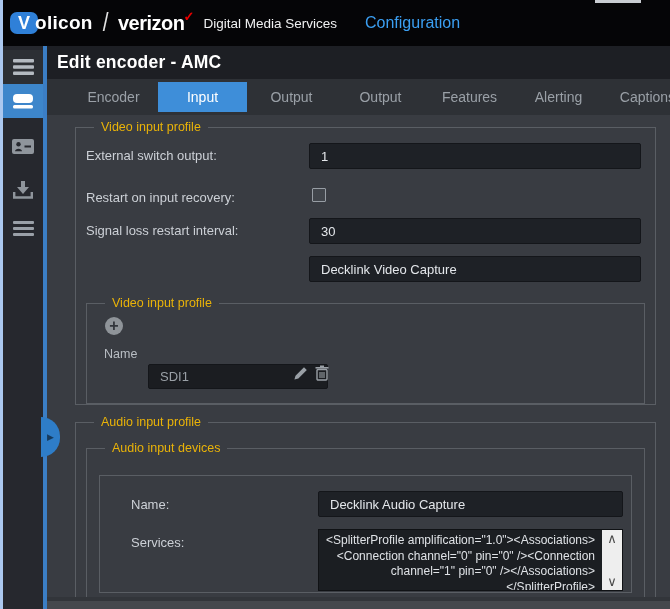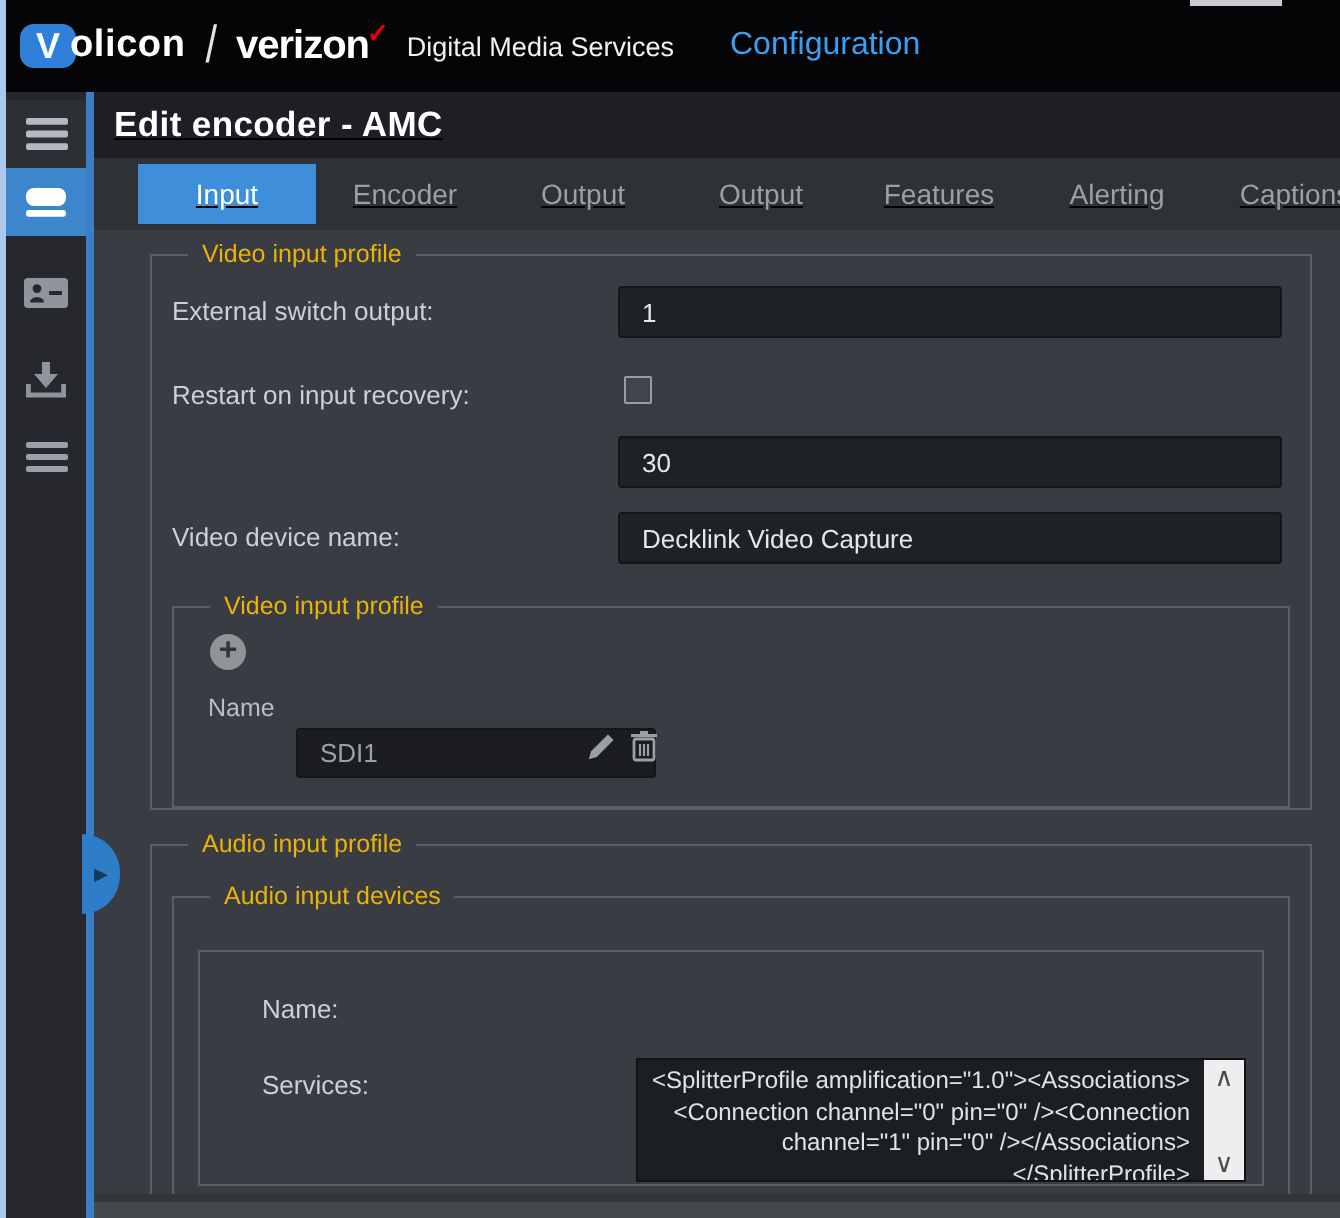--- a/index.html
+++ b/index.html
@@ -27,21 +27,21 @@
   .side-btn { position:absolute; left:3px; width:40px; display:flex; align-items:center; justify-content:center; }
   .side-btn.menu { top:4px; height:34px; background:#2c2f34; }
   .side-btn.selected { top:38px; height:34px; background:#3d86cb; }
   .side-btn.card { top:86px; height:28px; }
   .side-btn.download { top:130px; height:28px; }
   .side-btn.list { top:168px; height:28px; }
   .handle { position:absolute; left:41px; top:371px; width:19px; height:40px; background:#2e7dc8; border-radius:0 20px 20px 0; display:flex; align-items:center; justify-content:center; z-index:8; }
   .handle span { color:#173a5c; font-size:9px; }
 
   
-  .main { position:absolute; left:47px; top:46px; width:623px; height:563px;text-decoration:underline; }
+  .main { position:absolute; left:47px; top:46px; width:623px; height:563px; }
   .titlebar { height:33px; background:#1d1f24; display:flex; align-items:center; padding-left:10px; }
   .titlebar .title { color:#ffffff; font-size:17.5px; font-weight:600; letter-spacing:.2px; }
   .tabbar { height:36px; background:#2e3136; display:flex; align-items:center; padding-left:22px; }
   .tab { width:89px; height:30px; display:flex; align-items:center; justify-content:center; font-size:14px; color:#9aa0a7; flex:0 0 auto; cursor:default; }
   .tab.active { background:#3e8ed9; color:#ffffff; }
   .content { position:relative; height:494px; background:#393c42; }
 
   
   .fset { position:absolute; border:1px solid #5a5e64; }
   .legend { position:absolute; top:-8px; left:18px; background:#393c42; padding:0 7px; color:#eab308; font-size:12.5px; line-height:15px; white-space:nowrap; }
@@ -131,43 +131,43 @@
   </div>
   <div class="edge-strip"></div>
 
   <div class="main">
 
     <div class="titlebar">
       <span class="title">Edit encoder - AMC</span>
     </div>
 
     <div class="tabbar">
+      <div class="tab">Encoder</div>
       <div class="tab active">Input</div>
-      <div class="tab">Encoder</div>
       <div class="tab">Output</div>
       <div class="tab">Output</div>
       <div class="tab">Features</div>
       <div class="tab">Alerting</div>
       <div class="tab">Captions</div>
     </div>
 
     <div class="content">
 
       <div class="fset" style="left:28px; right:14px; top:12px; height:278px;">
         <span class="legend">Video input profile</span>
 
         <span class="flabel" style="left:10px; top:20px;">External switch output:</span>
         <input class="tinput" style="left: 233px; top: 15px; width: 332px;" type="text" value="1">
 
         <span class="flabel" style="left:10px; top:62px;">Restart on input recovery:</span>
         <input class="cbox" style="left: 236px; top: 60px;" type="checkbox">
 
+        <span class="flabel" style="left:10px; top:95px;">Signal loss restart interval:</span>
         <input class="tinput" style="left: 233px; top: 90px; width: 332px;" type="text" value="30">
 
-        <span class="flabel" style="left:10px; top:133px;">Video device name:</span>
         <input class="tinput" style="left: 233px; top: 128px; width: 332px;" type="text" value="Decklink Video Capture">
 
         <div class="fset" style="left:10px; right:10px; top:175px; height:101px;">
           <span class="legend">Video input profile</span>
 
           <div class="plus-btn" style="left:18px; top:13px;"><span>+</span></div>
 
           <span class="flabel" style="left:17px; top:42px; color:#b9bec4; font-size:12.5px;">Name</span>
           <input class="tinput dim-input" style="left: 17px; top: 60px; width: 180px; height: 25px;" type="text" value="SDI1">
 
@@ -191,20 +191,21 @@
 
       <div class="fset" style="left:28px; right:14px; top:307px; height:260px;">
         <span class="legend">Audio input profile</span>
 
         <div class="fset" style="left:10px; right:10px; top:25px; height:150px;">
           <span class="legend">Audio input devices</span>
 
           <div class="plainbox" style="left:12px; right:12px; top:26px; height:118px;">
 
             <span class="flabel" style="left:31px; top:21px;">Name:</span>
+            <input class="tinput" style="left: 218px; top: 15px; width: 305px;" type="text" value="Decklink Audio Capture">
 
             <span class="flabel" style="left:31px; top:59px;">Services:</span>
             <div class="xmlbox" style="left:218px; top:53px; width:305px; height:62px;">
               <div class="xmltext">&lt;SplitterProfile amplification="1.0"&gt;&lt;Associations&gt;&lt;Connection channel="0" pin="0" /&gt;&lt;Connection channel="1" pin="0" /&gt;&lt;/Associations&gt;&lt;/SplitterProfile&gt;</div>
               <div class="vscroll">
                 <span class="sarrow">∧</span>
                 <span class="sarrow">∨</span>
               </div>
             </div>
 

